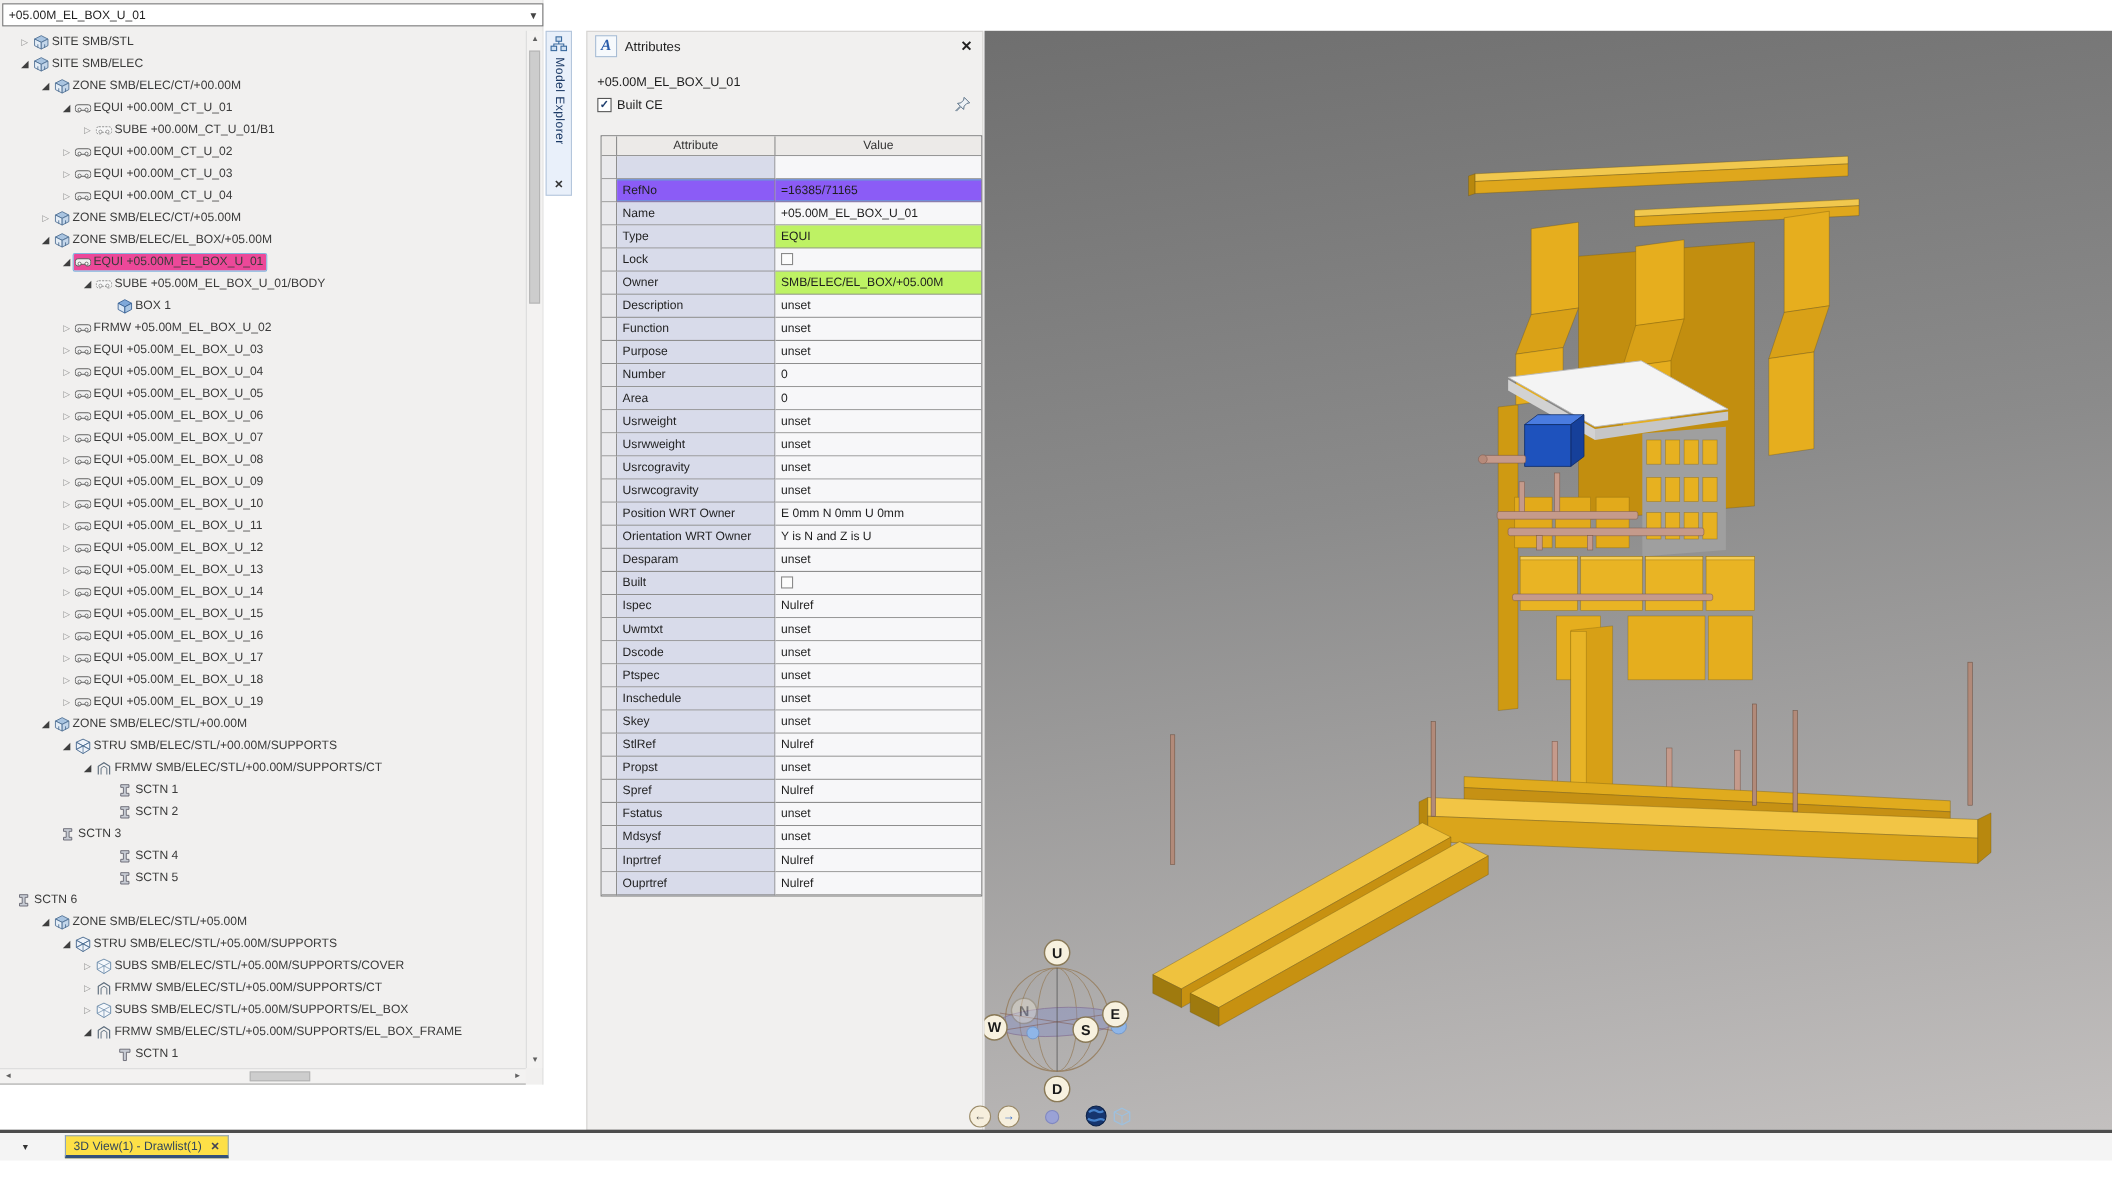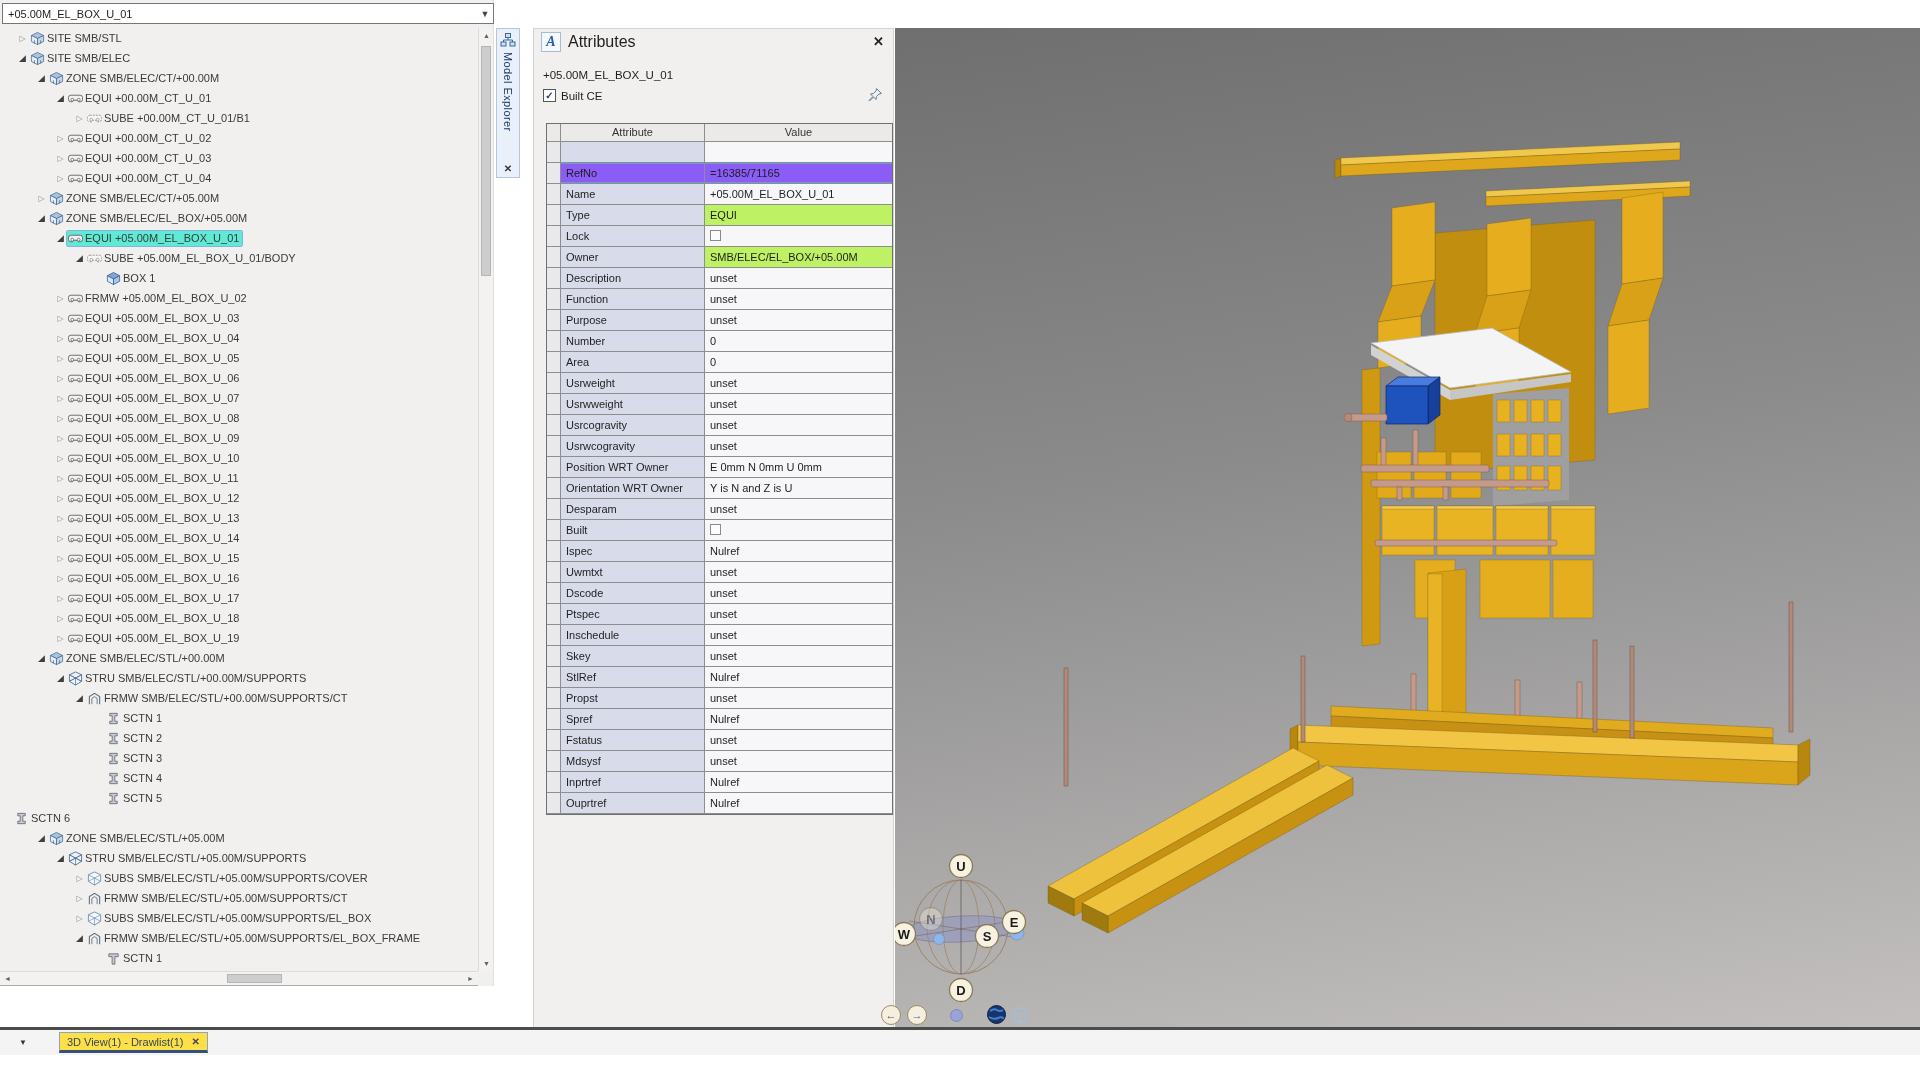--- a/index.html
+++ b/index.html
@@ -18,21 +18,21 @@
 
   .tree { position:absolute; left:0; top:28px; right:16px; bottom:15px; overflow:hidden; }
   .trow { height:20px; display:flex; align-items:center; white-space:nowrap;
           font-size:11px; color:#3a3a3a; }
   .texp { width:13px; flex:0 0 13px; text-align:center; font-size:8px; color:#909090; }
   .texp.expanded { color:#3f3f3f; font-size:9px; }
   .tin { display:inline-flex; align-items:center; padding:0 3px 0 1px; border-radius:1px; }
   .ticon { width:17px; height:15px; display:inline-flex; align-items:center; }
   .ticon svg { display:block; }
   .tlabel { margin-left:0; }
-  .trow.sel .tin { background:#5eead4; outline:1px solid #84b4de;align-items:center; }
+  .trow.sel .tin { background:#ec4899; outline:1px solid #84b4de;align-items:center; }
 
   .vscroll { position:absolute; right:0; top:28px; bottom:15px; width:15px;
              background:#f3f2f1; border-left:1px solid #dcdcdc; }
   .vscroll .arr { position:absolute; left:0; width:15px; height:15px; text-align:center;
                   font-size:7px; color:#606060; line-height:15px; }
   .vscroll .arr.up { top:0; } .vscroll .arr.down { bottom:0; }
   .vscroll .thumb { position:absolute; left:2px; right:2px; top:18px; height:230px;
                     background:#cdcdcd; border:1px solid #b5b5b5; }
   .hscroll { position:absolute; left:0; right:15px; bottom:0; height:15px;
              background:#f3f2f1; border-top:1px solid #dcdcdc; border-bottom:1px solid #a8a8a8;}
@@ -51,21 +51,21 @@
                        letter-spacing:.4px; }
   .mx-strip .mx-close { font-size:10px; color:#333; font-weight:bold; margin-top:3px; cursor:default; }
 
   
   .attr-panel { position:absolute; left:533px; top:28px; width:361px; height:1000px;
                 background:#f1f0ef; border:1px solid #d5d3d1; }
   .attr-title { position:relative; height:26px; display:flex; align-items:center; padding-left:7px; }
   .attr-title .a-ic { width:20px; height:20px; border:1px solid #a8bcd4; background:#f6f9fc;
                       color:#2a5caa; font:italic bold 14px "Liberation Serif",serif;
                       display:flex; align-items:center; justify-content:center; margin-right:7px; }
-  .attr-title .t { font-size:16px; color:#1e1e1e; }
+  .attr-title .t { font-size:12px; color:#1e1e1e; }
   .attr-title .x { position:absolute; right:9px; top:5px; font-size:13px; font-weight:bold;
                    color:#222; cursor:default; }
   .attr-name { position:absolute; left:9px; top:40px; font-size:11.5px; color:#1e1e1e; }
   .trackce { position:absolute; left:9px; top:60px; display:flex; align-items:center; }
   .trackce .cb { width:13px; height:13px; border:1px solid #555; background:#fff; margin-right:5px;
                  font-size:10px; line-height:11px; text-align:center; color:#1f3f6f; font-weight:bold;}
   .trackce .lbl { font-size:11.5px; color:#1e1e1e; }
   .pin { position:absolute; right:10px; top:58px; width:16px; height:16px; }
 
   .attr-table { position:absolute; left:12px; top:94px; width:347px; border:1px solid #707070;
@@ -623,21 +623,21 @@
       <span class="tin">
         <span class="ticon">
               <svg viewBox="0 0 16 16" width="15" height="15">
                 <path d="M4 2.5 h8 v2.6 h-2.6 v5.8 H12 v2.6 H4 v-2.6 h2.6 V5.1 H4 z" fill="#c8ccd4" stroke="#5a5a66" stroke-width="0.8"></path>
               </svg>
             </span>
         <span class="tlabel">SCTN 2</span>
       </span>
     </div>
 
-    <div class="trow" style="padding-left: 92px;">
+    <div class="trow" style="padding-left: 40px;">
       <span class="texp"></span>
       <span class="tin">
         <span class="ticon">
               <svg viewBox="0 0 16 16" width="15" height="15">
                 <path d="M4 2.5 h8 v2.6 h-2.6 v5.8 H12 v2.6 H4 v-2.6 h2.6 V5.1 H4 z" fill="#c8ccd4" stroke="#5a5a66" stroke-width="0.8"></path>
               </svg>
             </span>
         <span class="tlabel">SCTN 3</span>
       </span>
     </div>

